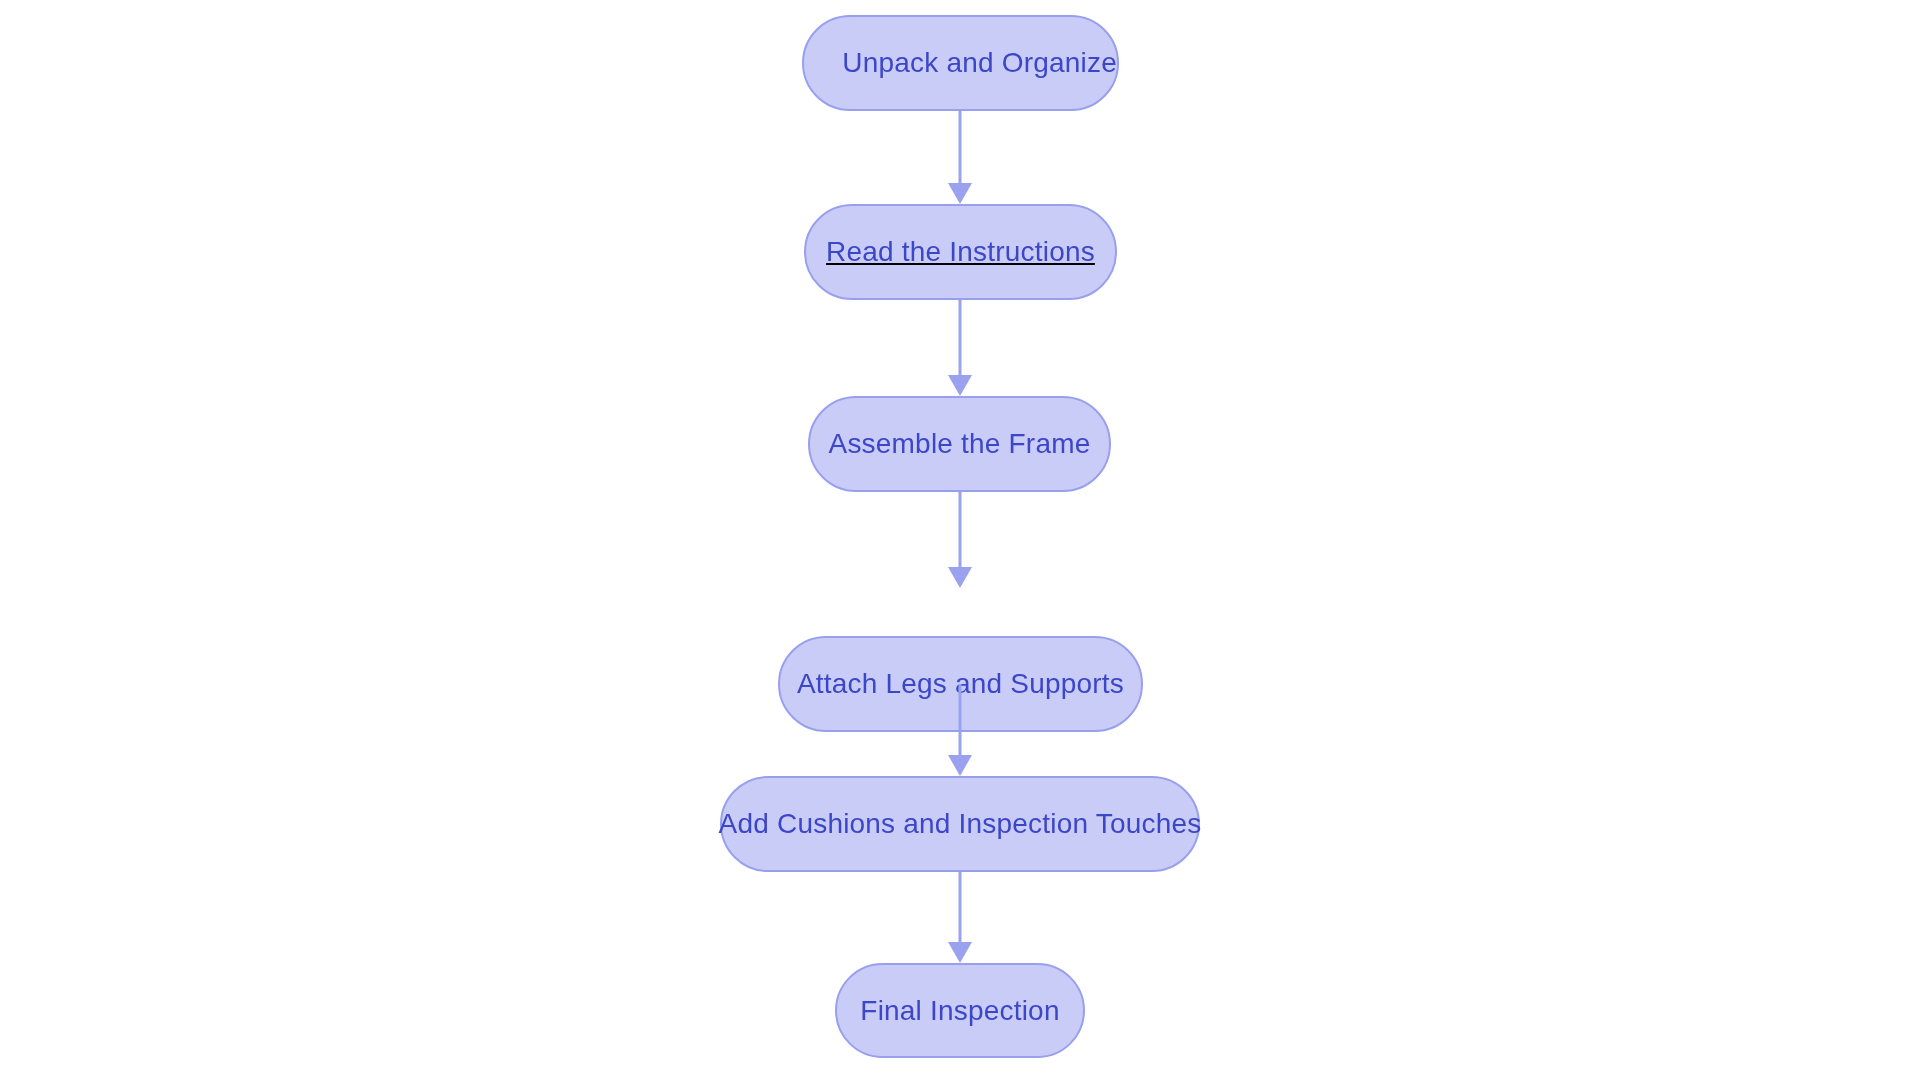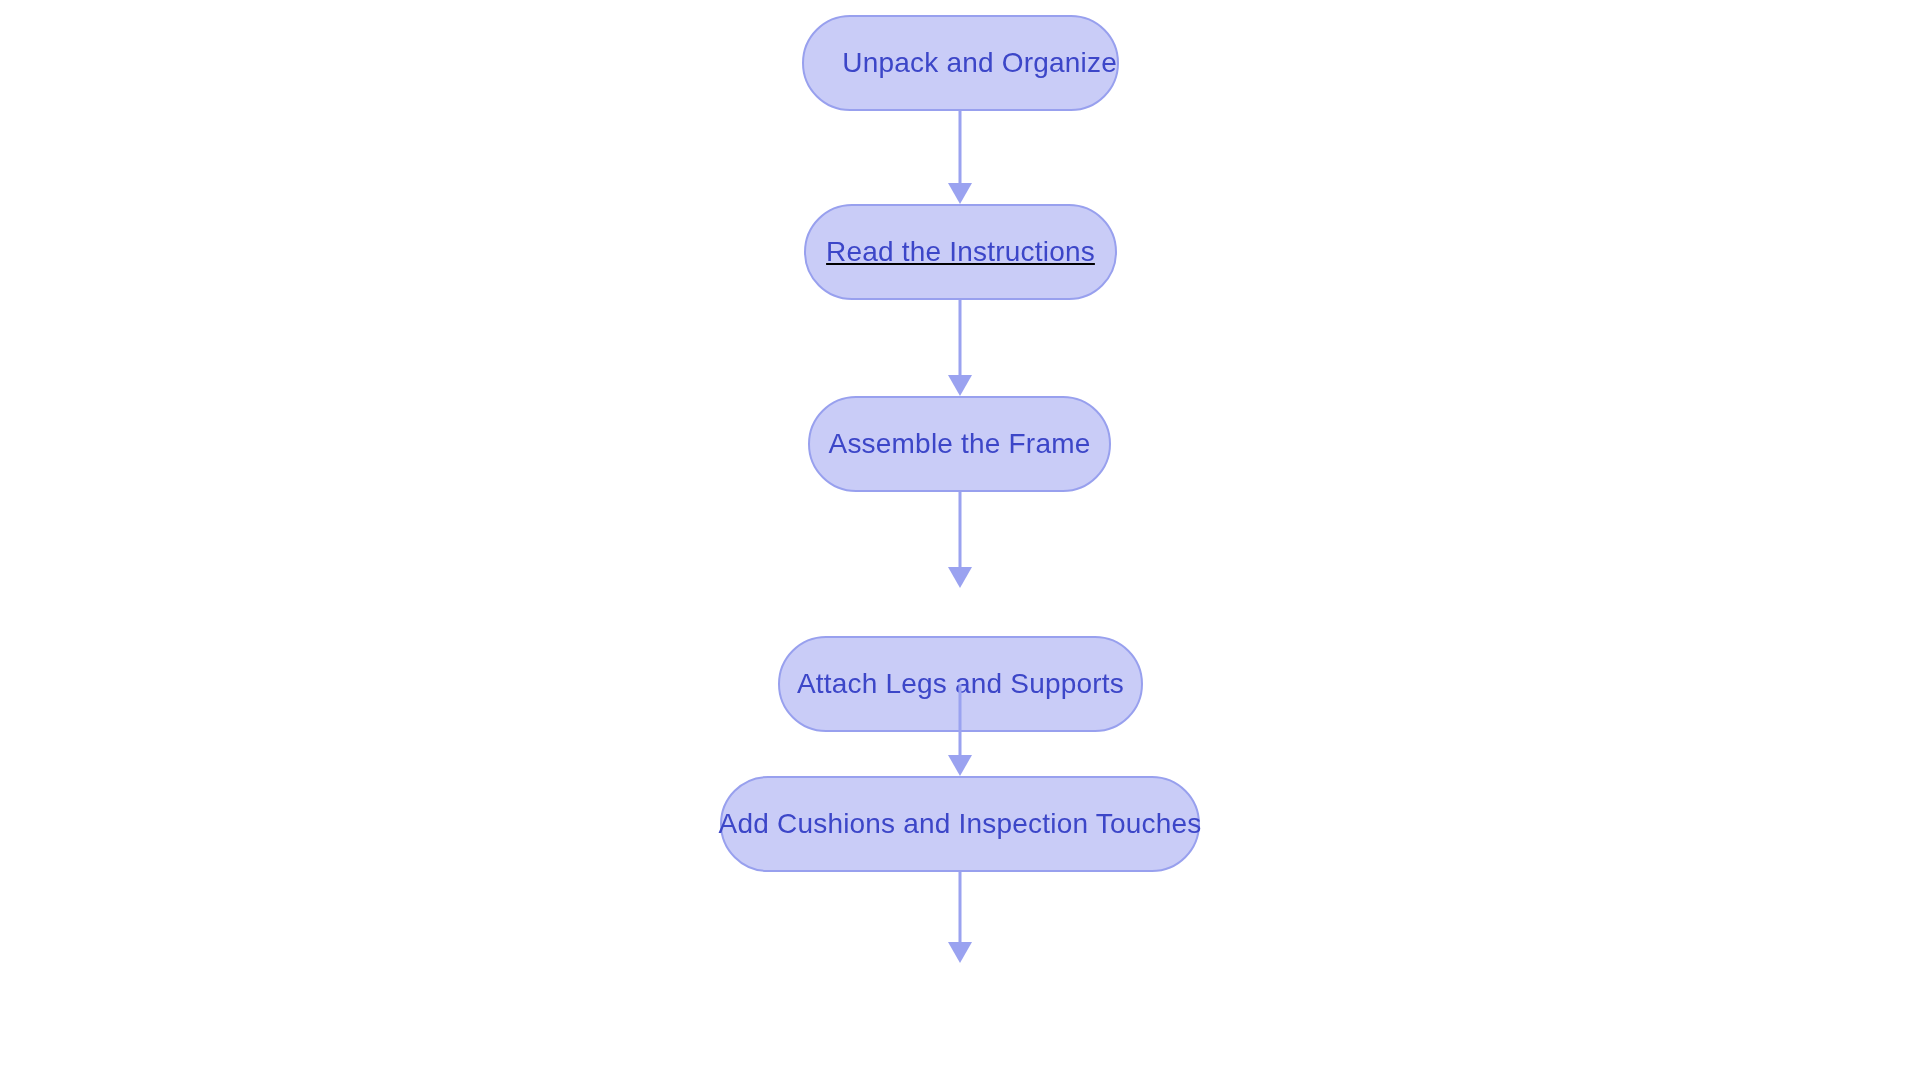--- a/index.html
+++ b/index.html
@@ -120,14 +120,17 @@
 
   <div class="node n4">
     <span>Add Cushions and Inspection Touches</span>
   </div>
 
   <div class="arrow a4">
     <div class="stem"></div>
     <div class="head"></div>
   </div>
 
+  <div class="node n5">
+    <span>Final Inspection</span>
+  </div>
 
 </div>
 
 </body></html>

